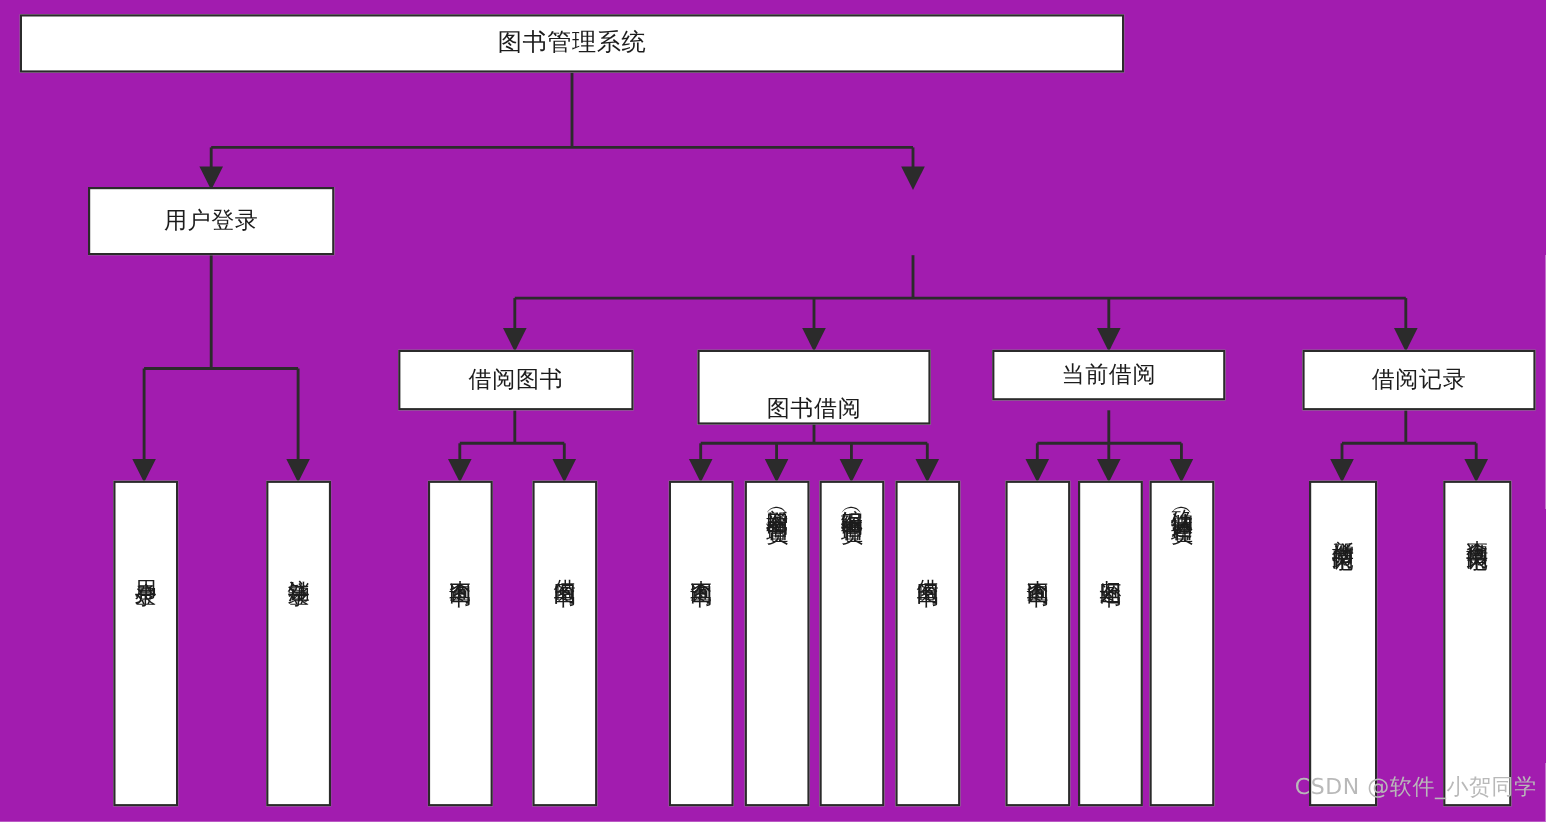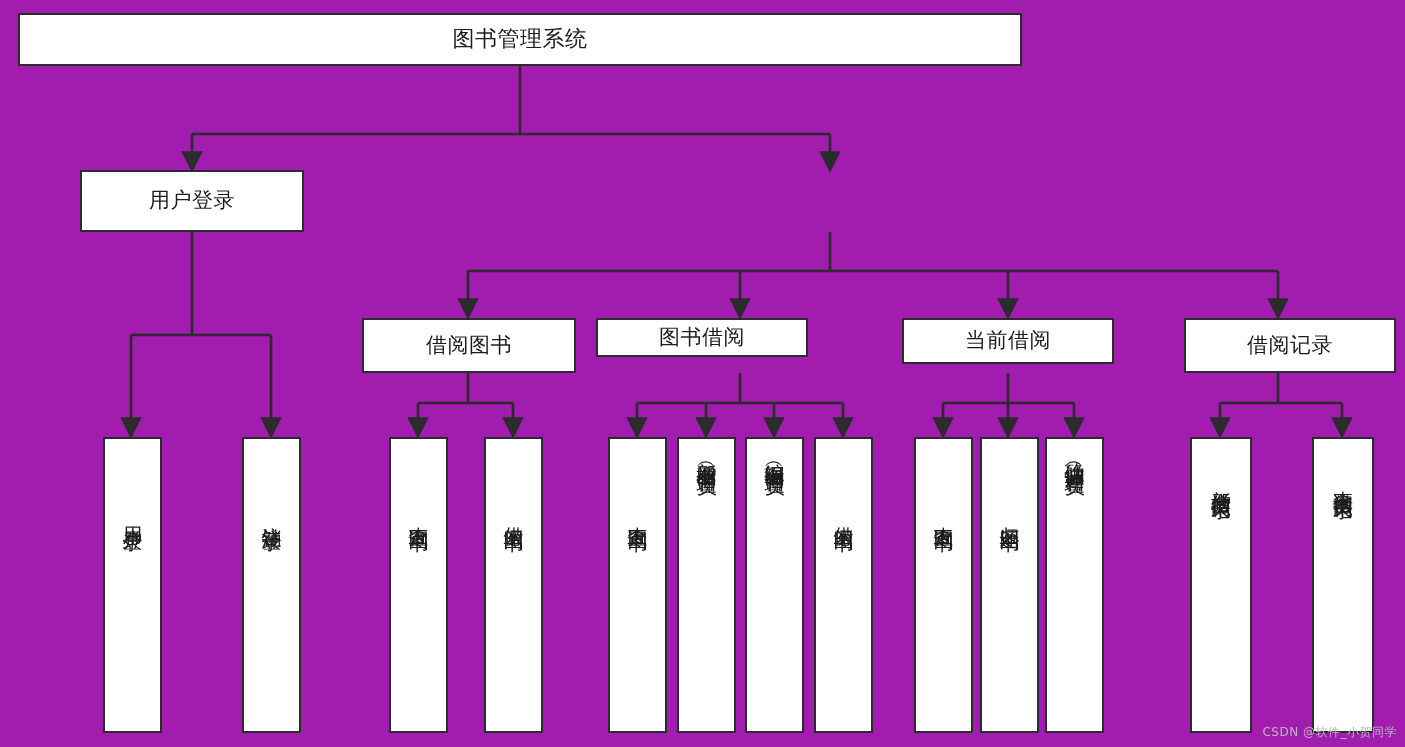--- a/index.html
+++ b/index.html
@@ -57,22 +57,22 @@
     writing-mode: vertical-rl;
     text-orientation: upright;
     font-size: 20px;
     line-height: 1.35;
     letter-spacing: 2px;
     margin: 0 auto;
   }
   .watermark {
     position: absolute;
     right: 8px;
-    bottom: 6px;
-    font-size: 12px;
+    bottom: 18px;
+    font-size: 20px;
     color: #b9b9b9;
     letter-spacing: 0.5px;
     white-space: nowrap;
     pointer-events: none;
     text-align: right;
   }
 </style>
 </head>
 <body>
 
@@ -132,21 +132,21 @@
     <span class="label">图书管理系统</span>
   </div>
 
   <div class="node horiz" style="left:80px; top:170px; width:224px; height:62px;">
     <span class="label">用户登录</span>
   </div>
 
   <div class="node horiz" style="left:362px; top:318px; width:214px; height:55px;">
     <span class="label">借阅图书</span>
   </div>
-  <div class="node horiz" style="left:596px; top:318px; width:212px; height:39px;">
+  <div class="node horiz" style="left:634px; top:318px; width:212px; height:68px;align-items:flex-end;">
     <span class="label">图书借阅</span>
   </div>
   <div class="node horiz" style="left:902px; top:318px; width:212px; height:46px;">
     <span class="label">当前借阅</span>
   </div>
   <div class="node horiz" style="left:1172px; top:318px; width:212px; height:55px;margin-left:12px;">
     <span class="label">借阅记录</span>
   </div>
 
   <div class="node vert" style="left:103px; top:437px; width:59px; height:296px; padding-top:72px;">

